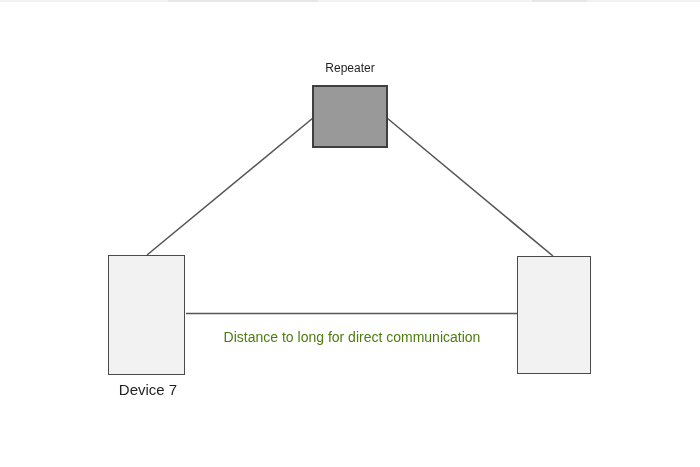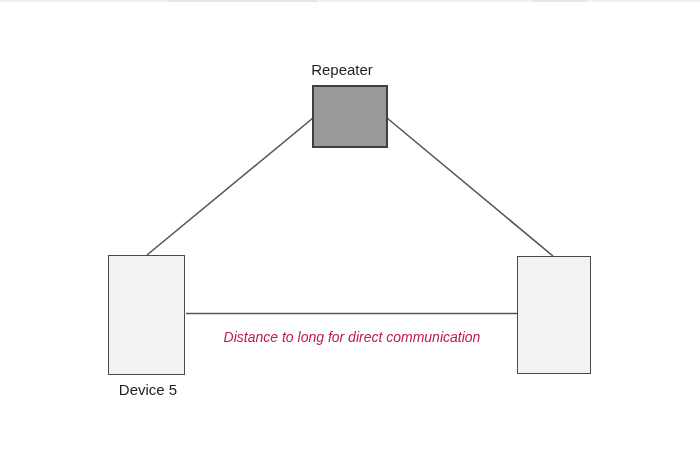--- a/index.html
+++ b/index.html
@@ -59,40 +59,39 @@
     background: #f2f2f2;
     border: 1.5px solid #4a4a4a;
   }
   .label {
     position: absolute;
     color: #1f1f1f;
     text-align: center;
     white-space: nowrap;
   }
   .label.repeater-label {
-    left: 290px; top: 61px;
+    left: 298px; top: 61px;
     width: 104px;
-    font-size: 15px;
+    font-size: 12px;
   }
   .label.device1-label {
     left: 98px; top: 381px;
     width: 100px;
     font-size: 15px;
   }
   .label.device2-label {
     left: 504px; top: 381px;
     width: 100px;
     font-size: 15px;
   }
   .label.edge-annotation {
     left: 202px; top: 329px;
     width: 300px;
     font-size: 14px;
-    color: #be185d;
-    font-style: italic;
+    color: #4d7c0f;
   }
 </style>
 </head>
 <body>
 
 <div class="canvas">
 
   <div class="top-edge">
     <div class="top-edge-seg a"></div>
     <div class="top-edge-seg b"></div>
@@ -101,19 +100,19 @@
   <svg class="connectors" viewBox="0 0 700 467" xmlns="http://www.w3.org/2000/svg" aria-hidden="true">
     <line x1="147" y1="255" x2="313" y2="118"></line>
     <line x1="387" y1="118" x2="553" y2="256"></line>
     <line x1="186" y1="313.5" x2="517" y2="313.5"></line>
   </svg>
 
   <div class="label repeater-label">Repeater</div>
   <div class="node repeater"></div>
 
   <div class="node device1"></div>
-  <div class="label device1-label">Device 5</div>
+  <div class="label device1-label">Device 7</div>
 
   <div class="node device2"></div>
 
   <div class="label edge-annotation">Distance to long for direct communication</div>
 
 </div>
 
 </body></html>

